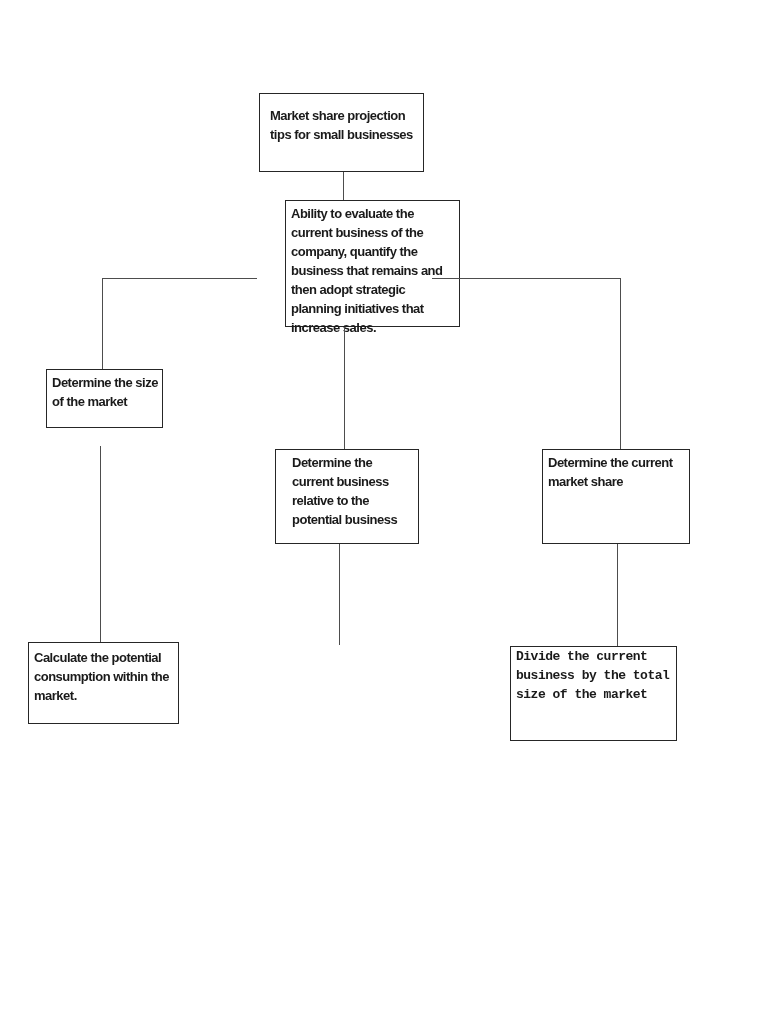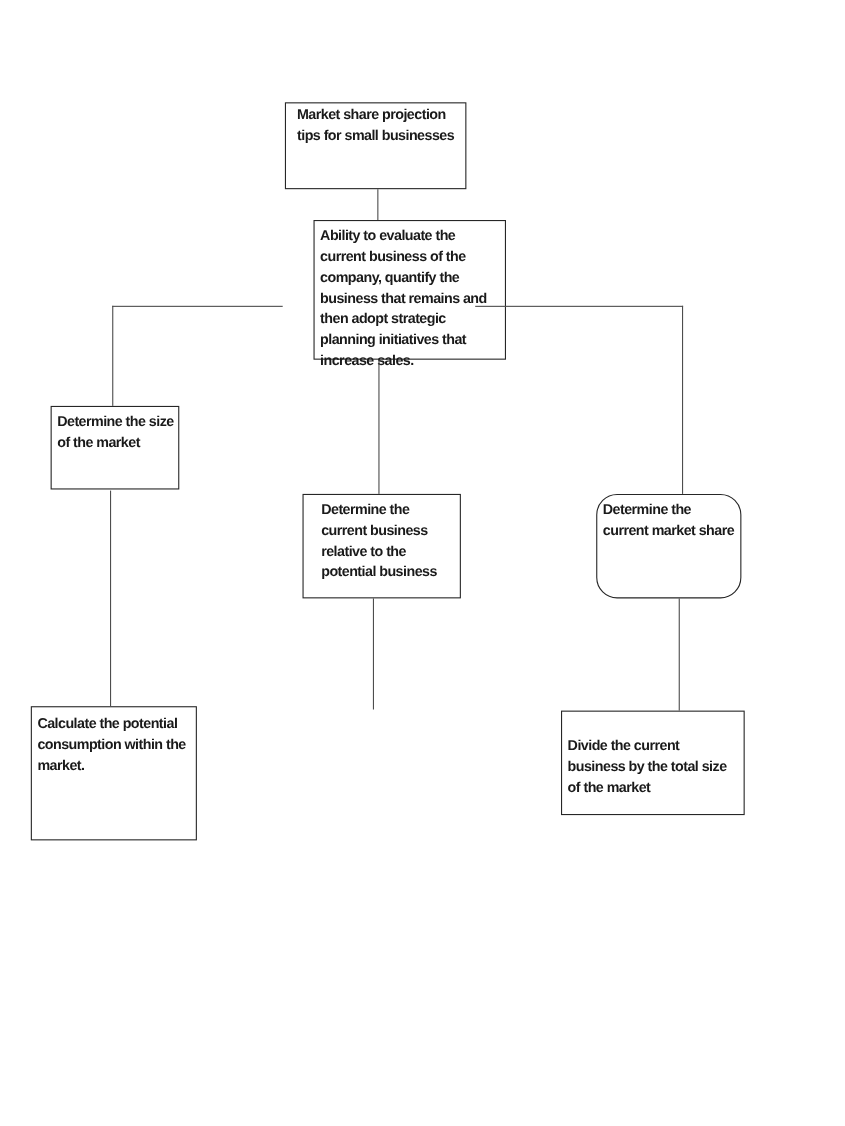--- a/index.html
+++ b/index.html
@@ -31,28 +31,28 @@
     padding:3px 4px 2px 5px;
   }
   .connector{
     position:absolute;
     background:var(--connector);
   }
   .connector.h{height:1px;}
   .connector.v{width:1px;}
 
   
-  #n1{left:259px;top:93px;width:165px;height:79px;padding-left:10px;padding-top:0;}
+  #n1{left:259px;top:93px;width:165px;height:79px;padding-left:10px;padding-top:12px;}
   #n2{left:257px;top:200px;width:175px;height:127px;margin-left:28px;}
-  #n3{left:46px;top:369px;width:117px;height:76px;}
+  #n3{left:46px;top:369px;width:117px;height:59px;}
   #n4{left:275px;top:449px;width:144px;height:95px;padding-left:16px;}
-  #n5{left:542px;top:449px;width:132px;height:95px;border-radius:19px;}
-  #n6{left:28px;top:642px;width:151px;height:122px;padding-top:5px;}
+  #n5{left:542px;top:449px;width:148px;height:95px;}
+  #n6{left:28px;top:642px;width:151px;height:82px;padding-top:5px;}
   #n7{left:226px;top:645px;width:178px;height:95px;}
-  #n8{left:510px;top:646px;width:167px;height:95px;padding-top:21px;}
+  #n8{left:510px;top:646px;width:167px;height:95px;padding-top:0;font-family:Liberation Mono, monospace;}
 
   
   #c1{left:343px;top:172px;height:28px;}   
   #c2{left:344px;top:327px;height:122px;}  
   #c3{left:102px;top:278px;width:155px;}   
   #c4{left:102px;top:278px;height:91px;}   
   #c5{left:432px;top:278px;width:189px;}   
   #c6{left:620px;top:278px;height:171px;}  
   #c7{left:100px;top:446px;height:196px;}  
   #c8{left:339px;top:544px;height:101px;}  

